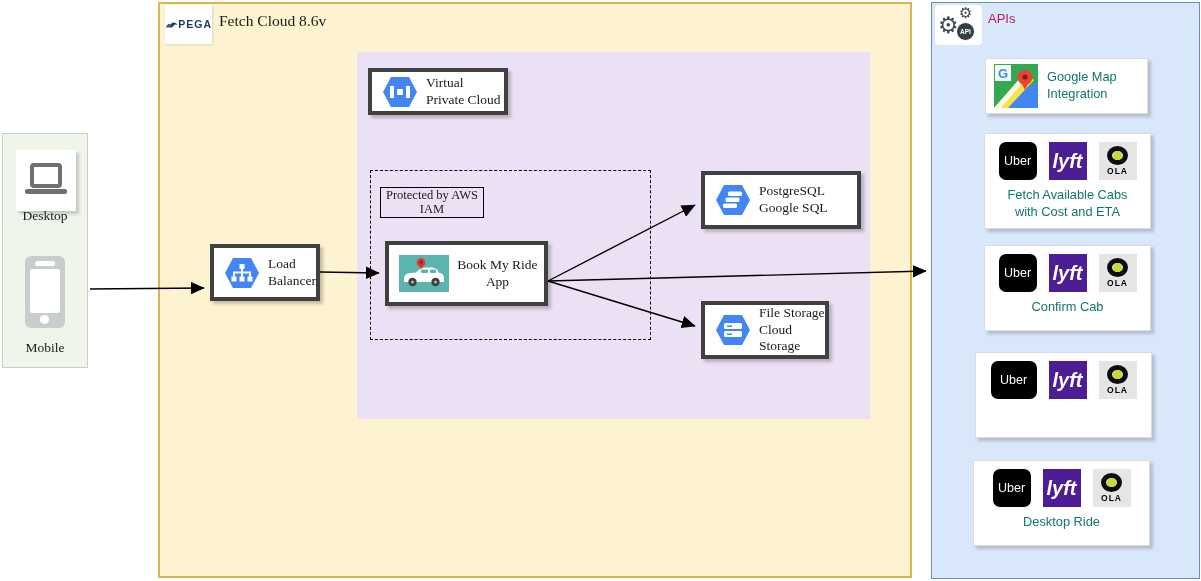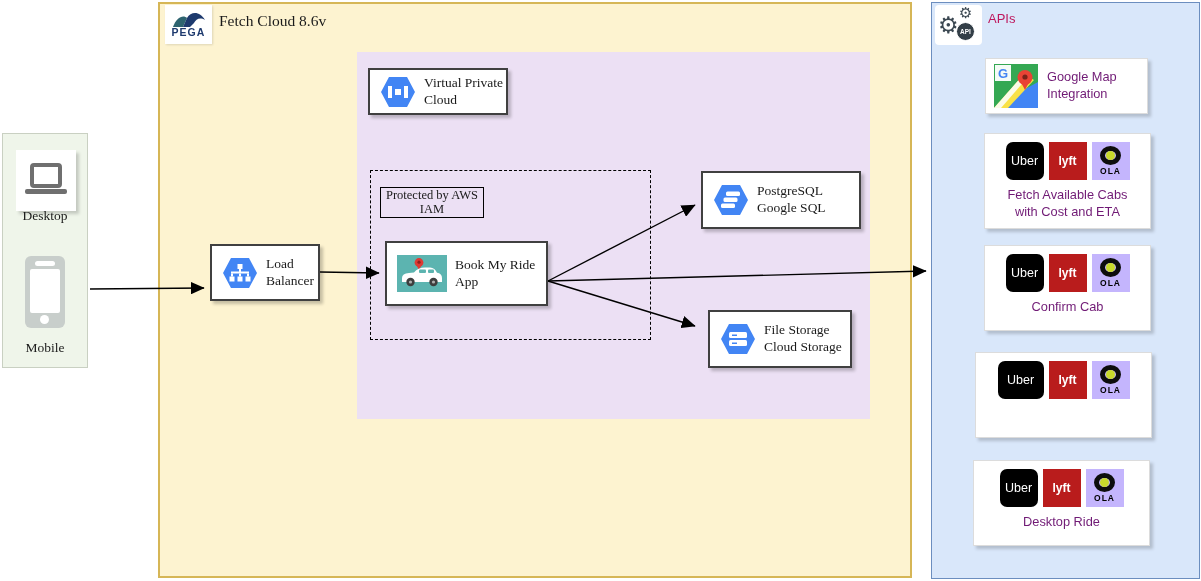--- a/index.html
+++ b/index.html
@@ -8,62 +8,62 @@
   
   .panel{position:absolute;box-sizing:border-box;}
   #yellow-panel{left:158px;top:2px;width:754px;height:576px;background:#FDF3D0;border:2px solid #D6B656;z-index:1;}
   #blue-panel{left:931px;top:2px;width:269px;height:577px;background:#D9E7FA;border:1px solid #6C8EBF;z-index:1;}
   #green-panel{left:2px;top:133px;width:86px;height:235px;background:#EFF5EA;border:1px solid #C9D0C2;z-index:1;}
   #purple-panel{left:357px;top:52px;width:513px;height:367px;background:#ECE0F4;z-index:1;}
   #dashed-box{left:370px;top:170px;width:281px;height:170px;border:1.5px dashed #000;background:transparent;z-index:2;}
   
   #arrows{position:absolute;left:0;top:0;width:1201px;height:581px;z-index:3;pointer-events:none;}
   
-  .node{position:absolute;background:#fff;border:2px solid #404040;box-shadow:3px 3px 3px rgba(0,0,0,0.22);
+  .node{position:absolute;background:#fff;border:4px solid #404040;box-shadow:3px 3px 3px rgba(0,0,0,0.22);
         z-index:4;display:flex;align-items:center;box-sizing:border-box;}
   .node .lbl{font-size:13.5px;line-height:1.25;}
   .gcp-ico{flex:0 0 auto;margin:0 8px 0 10px;display:block;}
   #vpc-box{left:368px;top:68px;width:140px;height:47px;}
   #lb-box{left:210px;top:244px;width:110px;height:57px;}
   #app-box{left:385px;top:241px;width:163px;height:65px;}
   #pg-box{left:701px;top:171px;width:160px;height:58px;}
-  #fs-box{left:701px;top:310px;width:144px;height:58px;margin-left:7px;}
+  #fs-box{left:701px;top:301px;width:128px;height:58px;}
   #iam-box{position:absolute;left:380px;top:187px;width:102px;height:29px;border:1px solid #000;
            z-index:4;display:flex;align-items:flex-start;justify-content:center;text-align:center;
            font-size:12.5px;line-height:1.15;}
-  #app-box .lbl{text-align:left;flex:1;padding-right:6px;}
+  #app-box .lbl{text-align:center;flex:1;padding-right:6px;}
   
   #pega-box{left:165px;top:5px;width:47px;height:39px;background:#fff;z-index:4;position:absolute;
-            display:flex;flex-direction:column;align-items:center;justify-content:center;box-shadow:1px 1px 2px rgba(0,0,0,0.12);}
+            display:flex;align-items:center;justify-content:center;box-shadow:1px 1px 2px rgba(0,0,0,0.12);}
   #pega-word{font-family:"Liberation Sans",sans-serif;font-weight:bold;font-size:10.5px;letter-spacing:1px;color:#1E3A6E;margin-top:-2px;}
   #pega-title{position:absolute;left:219px;top:12px;font-size:15.5px;z-index:4;}
   
   #desktop-card{position:absolute;left:16px;top:150px;width:60px;height:61px;background:#fff;
                 box-shadow:3px 3px 3px rgba(0,0,0,0.18);z-index:4;display:flex;align-items:center;justify-content:center;}
   #desktop-label{position:absolute;left:2px;top:208px;width:86px;text-align:center;font-size:13.5px;z-index:4;}
   #phone{position:absolute;left:25px;top:256px;width:40px;height:72px;background:#C8CECB;border-radius:6px;z-index:4;}
   #phone .slot{position:absolute;left:10px;top:5px;width:20px;height:5px;background:#fff;border-radius:3px;}
   #phone .screen{position:absolute;left:5px;top:13px;width:30px;height:44px;background:#fff;border-radius:2px;}
   #phone .home{position:absolute;left:15px;bottom:4px;width:9px;height:9px;background:#fff;border-radius:50%;}
   #mobile-label{position:absolute;left:2px;top:340px;width:86px;text-align:center;font-size:13.5px;z-index:4;}
   
   #apis-icon-box{position:absolute;left:935px;top:5px;width:47px;height:40px;background:#fff;border-radius:4px;z-index:4;}
   .gear{position:absolute;color:#3C4852;font-family:"DejaVu Sans",sans-serif;line-height:1;}
   #api-badge{position:absolute;left:21px;top:17px;width:19px;height:19px;background:#333E47;border:1.5px solid #fff;
              border-radius:50%;color:#fff;font-family:"Liberation Sans",sans-serif;font-weight:bold;font-size:6.5px;
              display:flex;align-items:center;justify-content:center;box-sizing:border-box;}
   #apis-title{position:absolute;left:988px;top:11px;font-family:"Liberation Sans",sans-serif;font-size:13px;color:#be185d;z-index:4;}
   .api-card{position:absolute;background:#fff;border:1px solid #DCDCDC;box-shadow:3px 3px 3px rgba(0,0,0,0.18);
             z-index:4;font-family:"Liberation Sans",sans-serif;box-sizing:border-box;}
-  .api-card .caption{text-align:center;font-size:12.8px;color:#701a75;line-height:1.3;margin-top:7px;}
-  .logo-row{display:flex;justify-content:center;gap:5px;margin-top:8px;}
+  .api-card .caption{text-align:center;font-size:12.8px;color:#0f766e;line-height:1.3;margin-top:7px;}
+  .logo-row{display:flex;justify-content:center;gap:12px;margin-top:8px;}
   .tile{width:38px;height:38px;box-sizing:border-box;display:flex;align-items:center;justify-content:center;}
   .tile.uber{background:#000;border-radius:7px;color:#fff;font-size:12.5px;font-family:"Liberation Sans",sans-serif;}
-  .tile.lyft{background:#b91c1c;color:#fff;font-weight:bold;font-size:12px;font-family:"Liberation Sans",sans-serif;}
-  .tile.ola{background:#c4b5fd;flex-direction:column;gap:0;}
+  .tile.lyft{background:#4c1d95;color:#fff;font-weight:bold;font-style:italic;font-size:20px;font-family:"Liberation Sans",sans-serif;}
+  .tile.ola{background:#e5e5e5;flex-direction:column;gap:0;}
   .ola-ring{width:21px;height:19px;border:5px solid #0d0d0d;border-radius:50%;box-sizing:border-box;
             display:flex;align-items:center;justify-content:center;}
   .ola-dot{width:9px;height:9px;background:#C9DA2B;border-radius:50%;}
   .ola-word{font-size:8.5px;font-weight:800;letter-spacing:1px;color:#000;margin-top:1px;}
   #card-google{left:985px;top:58px;width:163px;height:56px;display:flex;align-items:center;}
   #card-google .caption{text-align:left;margin:0;}
   #gmap-ico{margin:0 9px 0 8px;flex:0 0 auto;display:block;}
 </style>
 </head>
 <body>

